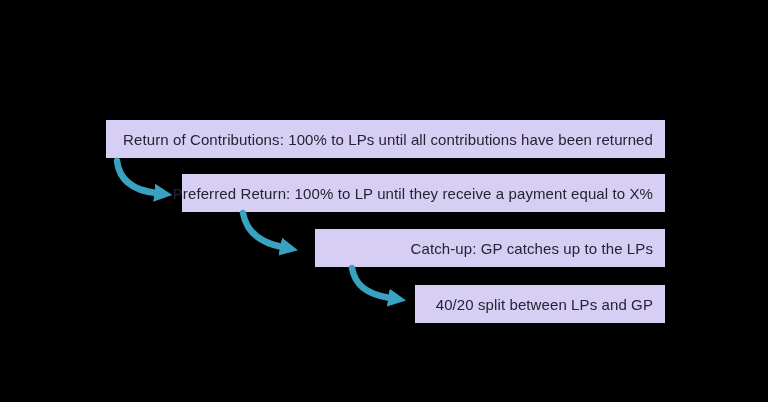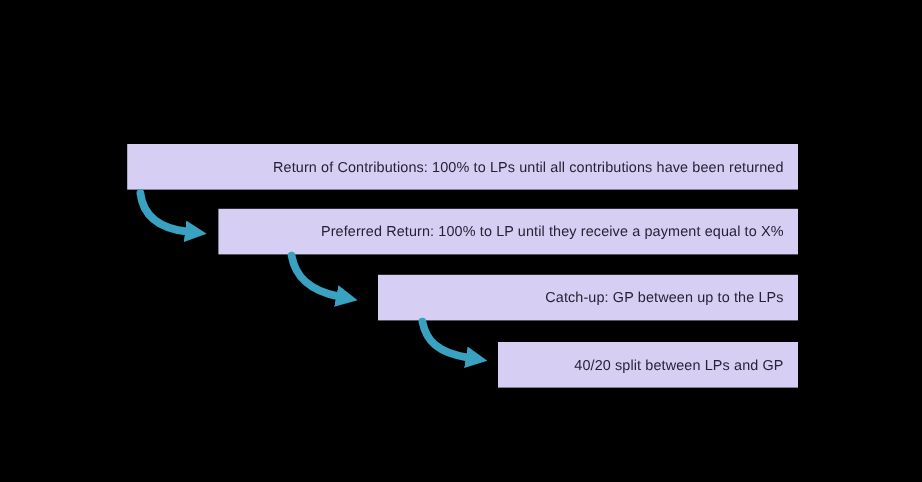--- a/index.html
+++ b/index.html
@@ -22,21 +22,21 @@
     height: 38px;
     background: #d6cff3;
     display: flex;
     align-items: center;
     justify-content: flex-end;
     box-sizing: border-box;
     padding-right: 12px;
   }
   .box-label {
     color: #262236;
-    font-size: 12px;
+    font-size: 15px;
     letter-spacing: 0.1px;
     white-space: nowrap;
     margin-left: 28px;
   }
   .b1 { left: 106px; top: 120px; width: 559px; }
   .b2 { left: 182px; top: 174px; width: 483px; }
   .b3 { left: 315px; top: 229px; width: 350px; }
   .b4 { left: 415px; top: 285px; width: 250px; }
   .arrows {
     position: absolute;
@@ -58,21 +58,21 @@
 
   <div class="box b1">
     <span class="box-label">Return of Contributions: 100% to LPs until all contributions have been returned</span>
   </div>
 
   <div class="box b2">
     <span class="box-label">Preferred Return: 100% to LP until they receive a payment equal to X%</span>
   </div>
 
   <div class="box b3">
-    <span class="box-label">Catch-up: GP between up to the LPs</span>
+    <span class="box-label">Catch-up: GP catches up to the LPs</span>
   </div>
 
   <div class="box b4">
     <span class="box-label">40/20 split between LPs and GP</span>
   </div>
 
   <svg class="arrows" width="768" height="402" viewBox="0 0 768 402" xmlns="http://www.w3.org/2000/svg">
     <defs>
       <marker id="ah" viewBox="0 0 10 10" refX="1" refY="5" markerWidth="2.8" markerHeight="2.8" orient="auto">
         <path d="M0 0 L10 5 L0 10 z" fill="#38a2c0"></path>

